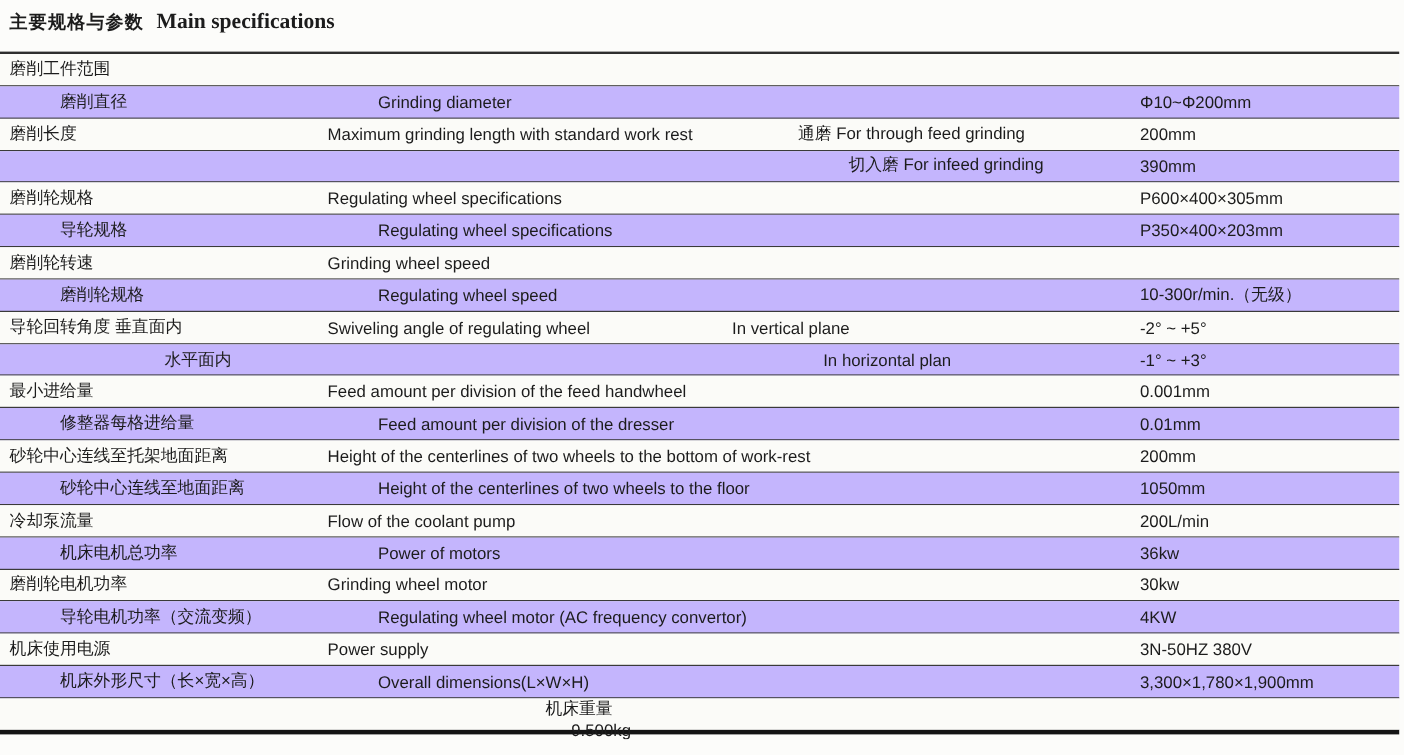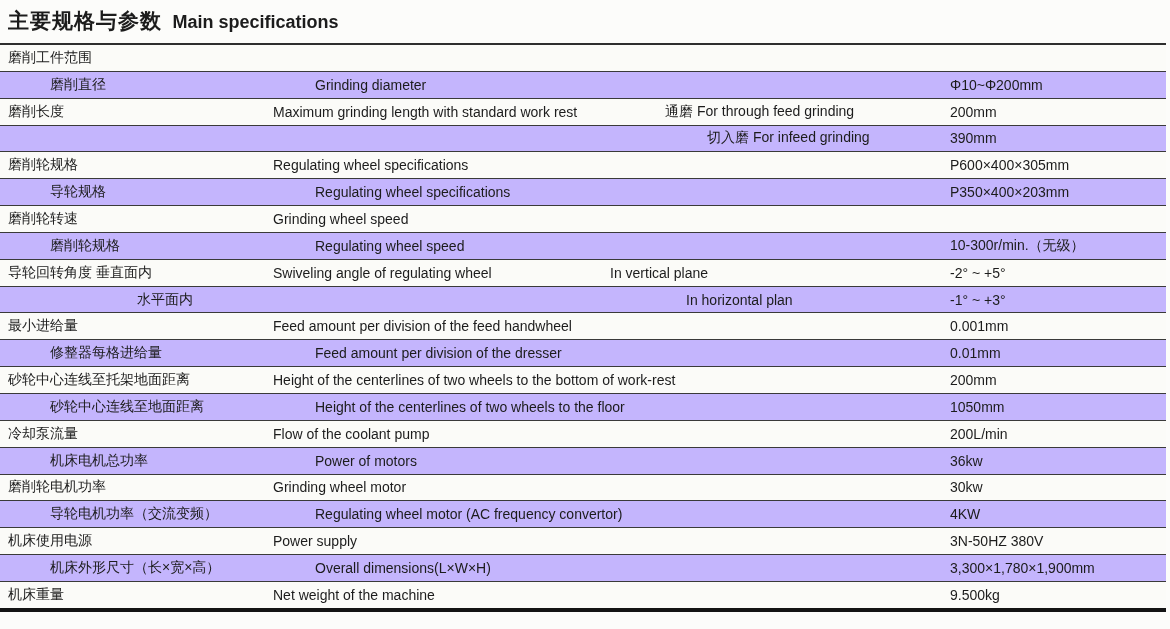--- a/index.html
+++ b/index.html
@@ -16,46 +16,47 @@
     position: relative;
     width: 1170px;
     height: 629px;
   }
   .title-row {
     padding: 7px 0 0 8px;
     height: 36px;
     white-space: nowrap;
   }
   .title-zh {
-    font-size: 21px;
+    font-size: 15px;
     font-weight: bold;
     letter-spacing: 1px;
   }
   .title-en {
     font-size: 18px;
     font-weight: bold;
     margin-left: 6px;
+    font-family: Liberation Serif, serif;
   }
   .spec-table {
     width: 1166px;
     border-top: 2px solid #2e2e2e;
     border-bottom: 4px solid #141414;
   }
   .row {
     display: flex;
     align-items: center;
     height: 25.85px;
     border-bottom: 1.5px solid #3a3a3a;
     font-size: 14px;
     background: #fbfbf8;
     position: relative;
     white-space: nowrap;
   }
   .row.gray { background: #c4b5fd; padding-left: 42px; }
-  .row:last-child { border-bottom: none; }
+  .row:last-child { border-bottom: none; flex-direction: column; }
   .c1 {
     width: 265px;
     padding-left: 8px;
     flex: none;
     overflow: hidden;
   }
   .c1.indent { padding-left: 95px; }
   .c2 {
     flex: 1;
     position: relative;

